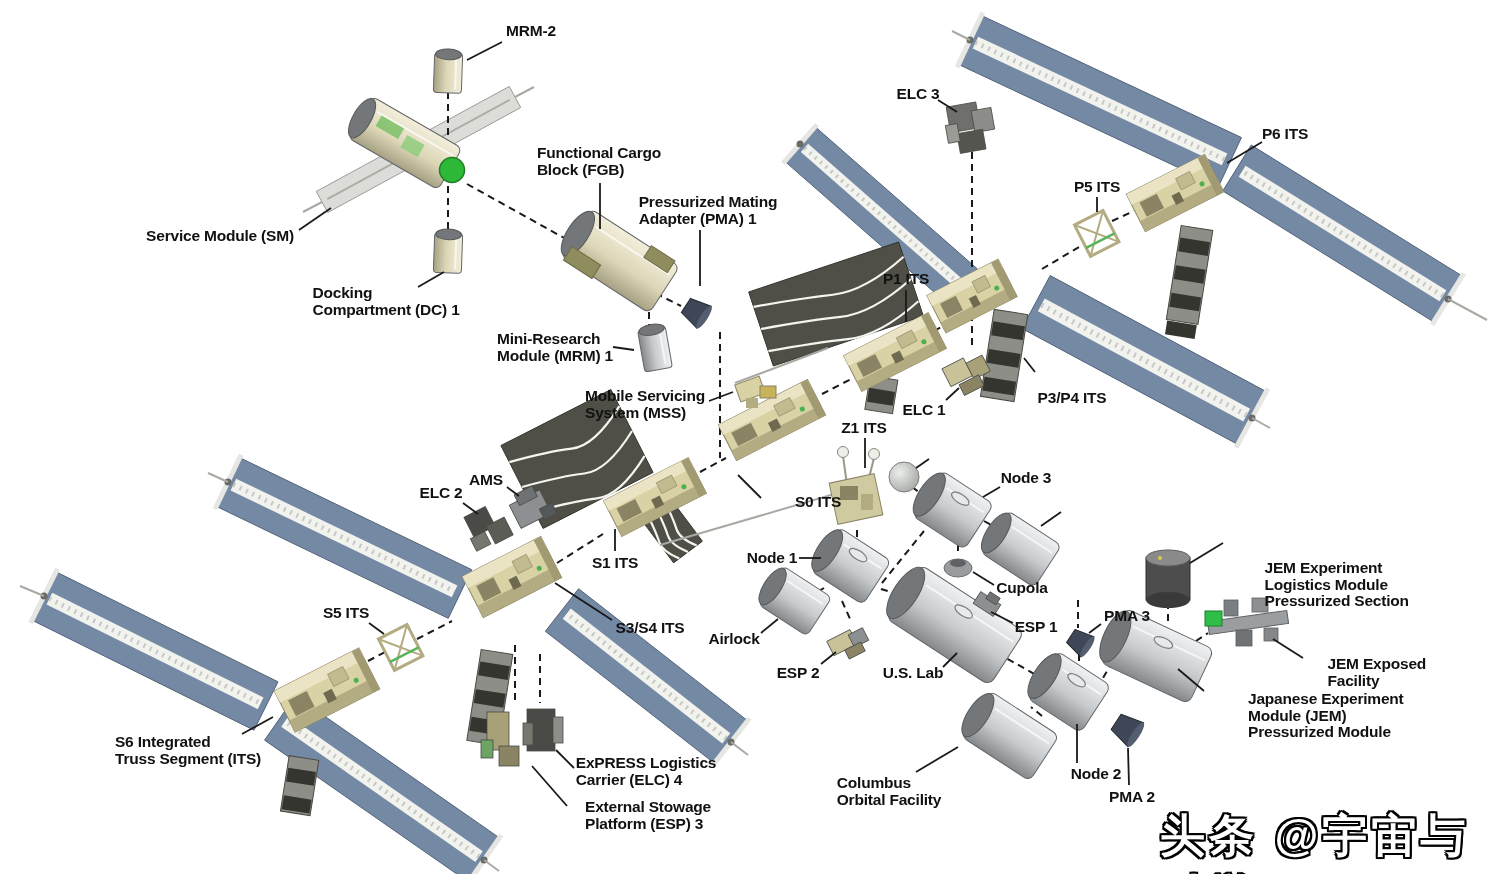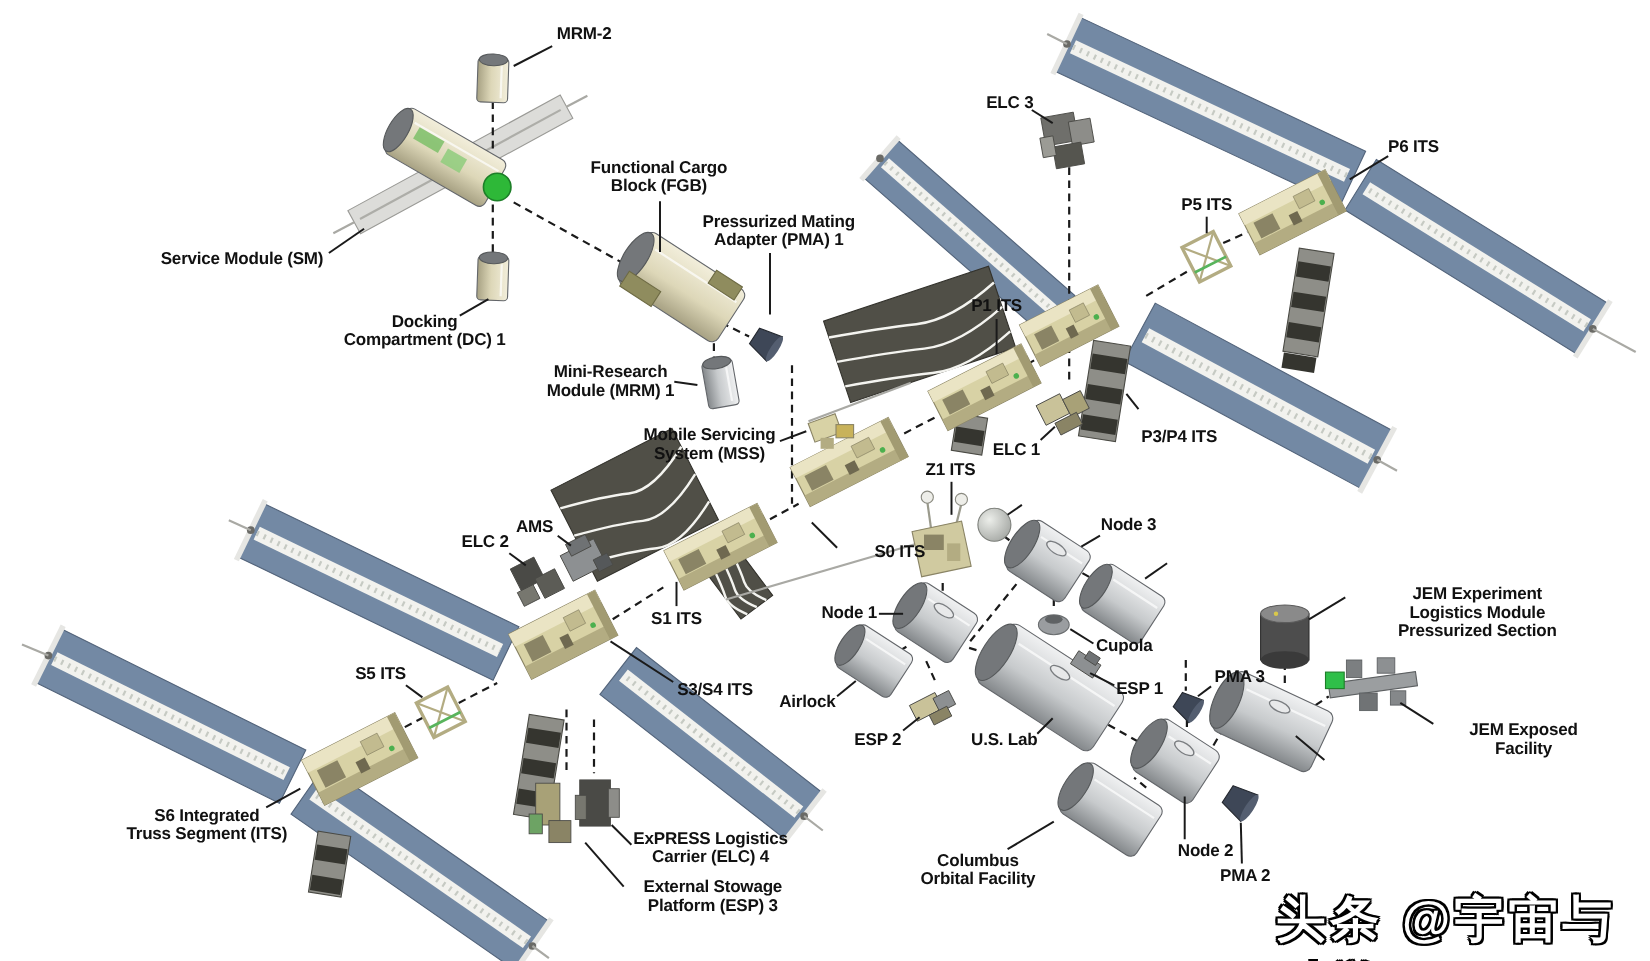--- a/index.html
+++ b/index.html
@@ -1,19 +1,19 @@
 <!DOCTYPE html>
 <html><head>
 <meta charset="utf-8">
 <style>
   html,body{margin:0;padding:0;background:#fff;}
   #stage{position:relative;width:1500px;height:874px;background:#ffffff;overflow:hidden;
          font-family:"Liberation Sans",sans-serif;}
   #art{position:absolute;left:0;top:0;}
-  .label{position:absolute;transform:translateX(-50%);text-align:center;
+  .label{position:absolute;transform:translateX(-50%);
          font-weight:bold;font-size:15.5px;line-height:16.5px;color:#111;
          white-space:pre-line;letter-spacing:-0.2px;}
   #watermark{position:absolute;font-weight:bold;font-size:45px;letter-spacing:4px;
          color:#fff;
          text-shadow:-2px -2px 0 #000,2px -2px 0 #000,-2px 2px 0 #000,2px 2px 0 #000,
                      0 -2px 0 #000,0 2px 0 #000,-2px 0 0 #000,2px 0 0 #000;}
 </style>
 </head>
 <body>
 
@@ -497,36 +497,38 @@
     <div class="label" style="left: 645px; top: 388px;">Mobile Servicing
 System (MSS)</div>
     <div class="label" style="left: 918px; top: 86px;">ELC 3</div>
     <div class="label" style="left: 1285px; top: 126px;">P6 ITS</div>
     <div class="label" style="left: 1097px; top: 179px;">P5 ITS</div>
     <div class="label" style="left: 906px; top: 271px;">P1 ITS</div>
     <div class="label" style="left: 1072px; top: 390px;">P3/P4 ITS</div>
     <div class="label" style="left: 924px; top: 402px;">ELC 1</div>
     <div class="label" style="left: 864px; top: 420px;">Z1 ITS</div>
     <div class="label" style="left: 1026px; top: 470px;">Node 3</div>
-    <div class="label" style="left: 1343px; top: 533px;">JEM Experiment Logistics Module
+    <div class="label" style="left: 1343px; top: 560px;">JEM Experiment Logistics Module
 Pressurized Section</div>
     <div class="label" style="left: 789px; top: 494px; margin-left: 29px;">S0 ITS</div>
     <div class="label" style="left: 772px; top: 550px;">Node 1</div>
     <div class="label" style="left: 1022px; top: 580px;">Cupola</div>
     <div class="label" style="left: 441px; top: 485px;">ELC 2</div>
     <div class="label" style="left: 486px; top: 472px;">AMS</div>
     <div class="label" style="left: 615px; top: 555px;">S1 ITS</div>
     <div class="label" style="left: 346px; top: 605px;">S5 ITS</div>
     <div class="label" style="left: 650px; top: 620px;">S3/S4 ITS</div>
     <div class="label" style="left: 734px; top: 631px;">Airlock</div>
     <div class="label" style="left: 798px; top: 665px;">ESP 2</div>
     <div class="label" style="left: 913px; top: 665px;">U.S. Lab</div>
     <div class="label" style="left: 1036px; top: 619px;">ESP 1</div>
     <div class="label" style="left: 1127px; top: 608px;">PMA 3</div>
     <div class="label" style="left: 1385px; top: 656px;">JEM Exposed Facility</div>
+    <div class="label" style="left: 1332px; top: 691px;">Japanese Experiment Module (JEM)
+Pressurized Module</div>
     <div class="label" style="left: 188px; top: 734px;">S6 Integrated
 Truss Segment (ITS)</div>
     <div class="label" style="left: 646px; top: 755px;">ExPRESS Logistics
 Carrier (ELC) 4</div>
     <div class="label" style="left: 648px; top: 799px;">External Stowage
 Platform (ESP) 3</div>
     <div class="label" style="left: 889px; top: 775px;">Columbus
 Orbital Facility</div>
     <div class="label" style="left: 1076px; top: 766px; padding-left: 40px;">Node 2</div>
     <div class="label" style="left: 1132px; top: 789px;">PMA 2</div>

